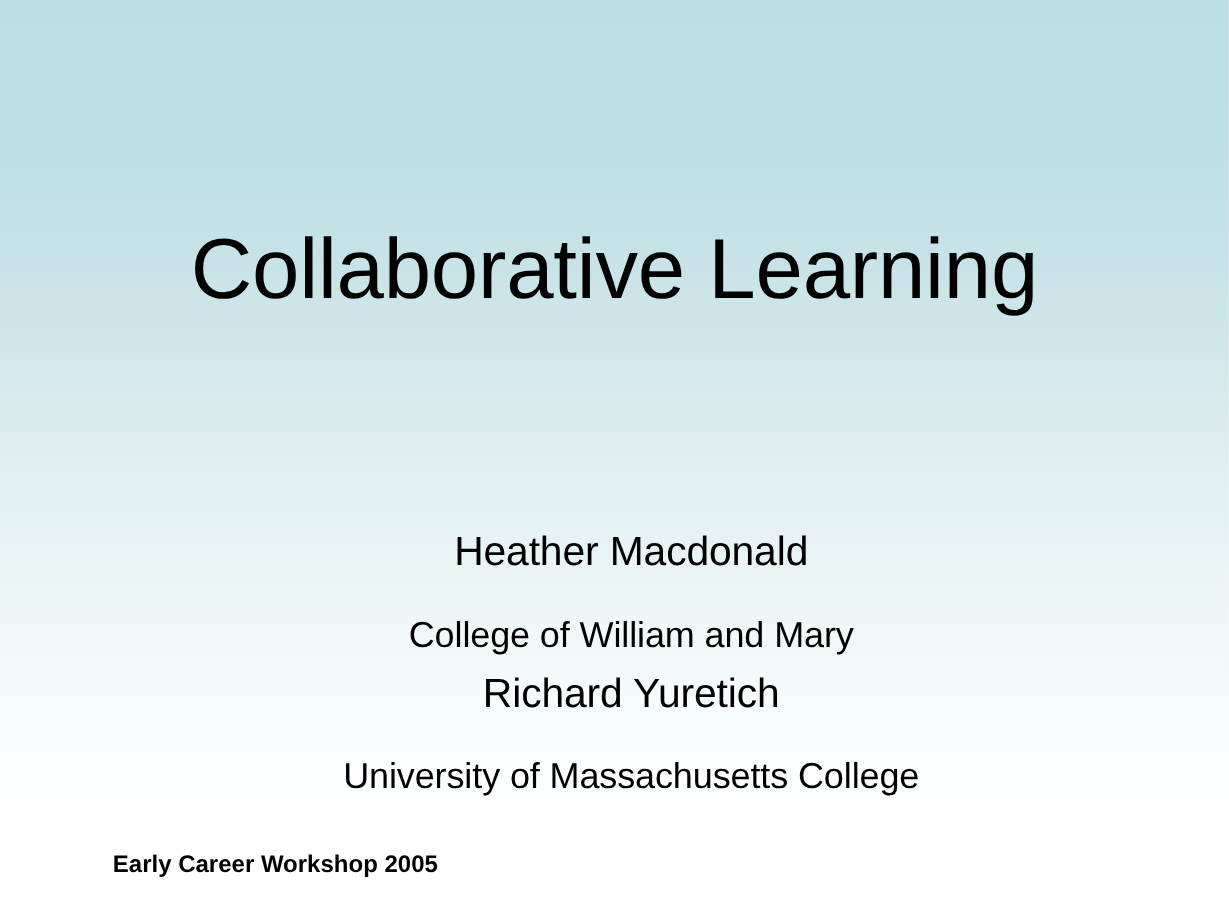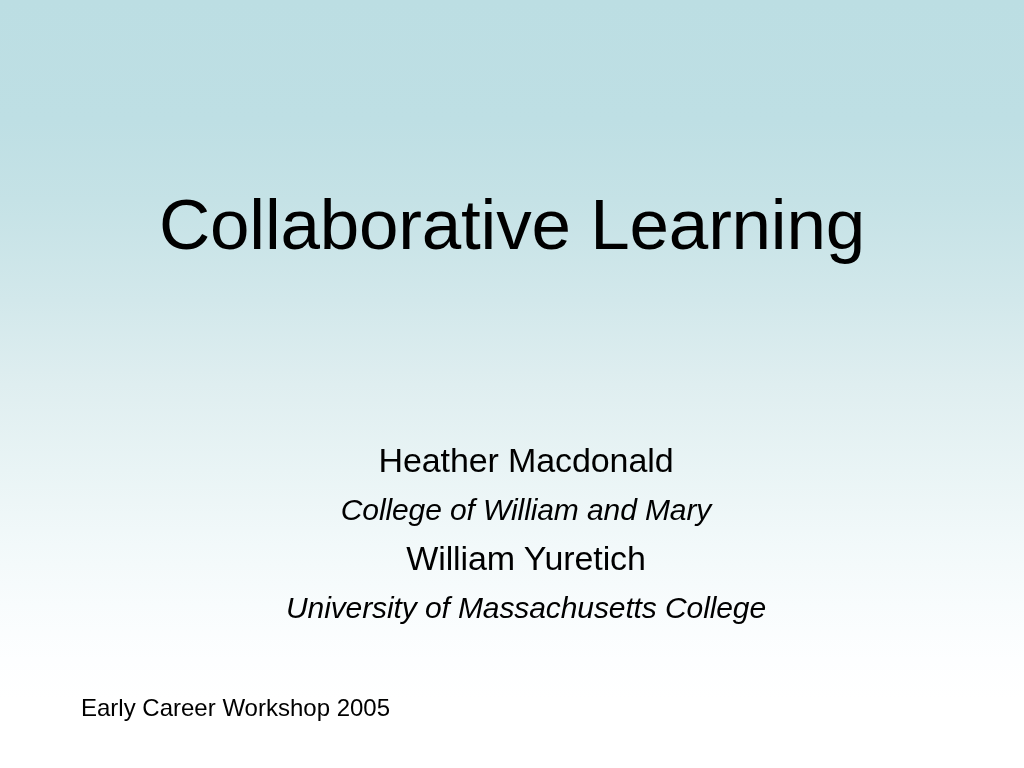--- a/index.html
+++ b/index.html
@@ -74,54 +74,54 @@
   .author-name {
     font-size: 34px;
     font-weight: normal;
     font-style: normal;
     line-height: 49px;
     letter-spacing: -0.1px;
   }
   .author-affil {
     font-size: 30px;
     font-weight: normal;
-    font-style: italic;
     line-height: 49px;
     letter-spacing: -0.1px;
+    margin-top: 20px;
   }
 
   
   .footer-block {
     position: absolute;
     left: 81px;
     top: 697px;
     text-align: left;
   }
   .footer-text {
-    margin: 0;
-    font-size: 24px;
-    font-weight: normal;
+    margin: 13px;
+    font-size: 20px;
+    font-weight: bold;
     line-height: 22px;
     color: #000000;
     white-space: nowrap;
   }
 </style>
 </head>
 <body>
 
 <div class="slide">
 
   <div class="title-block">
     <h1 class="slide-title">Collaborative Learning</h1>
   </div>
 
   <div class="author-block">
     <p class="author-line author-name">Heather Macdonald</p>
     <p class="author-line author-affil">College of William and Mary</p>
-    <p class="author-line author-name">William Yuretich</p>
+    <p class="author-line author-name">Richard Yuretich</p>
     <p class="author-line author-affil">University of Massachusetts College</p>
   </div>
 
   <div class="footer-block">
     <p class="footer-text">Early Career Workshop 2005</p>
   </div>
 
 </div>
 
 </body></html>

